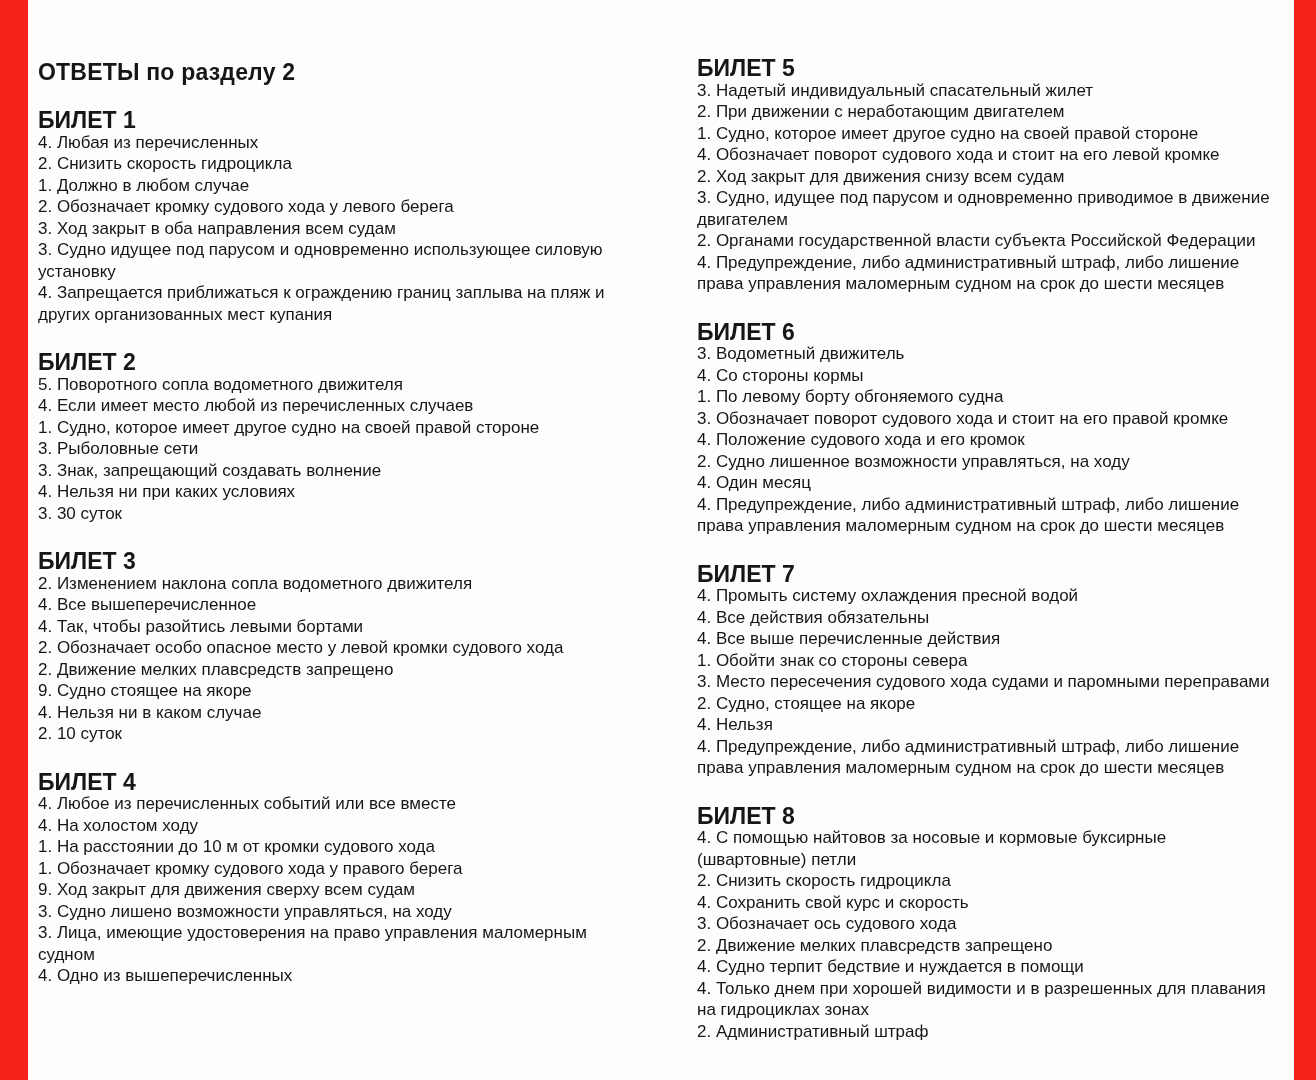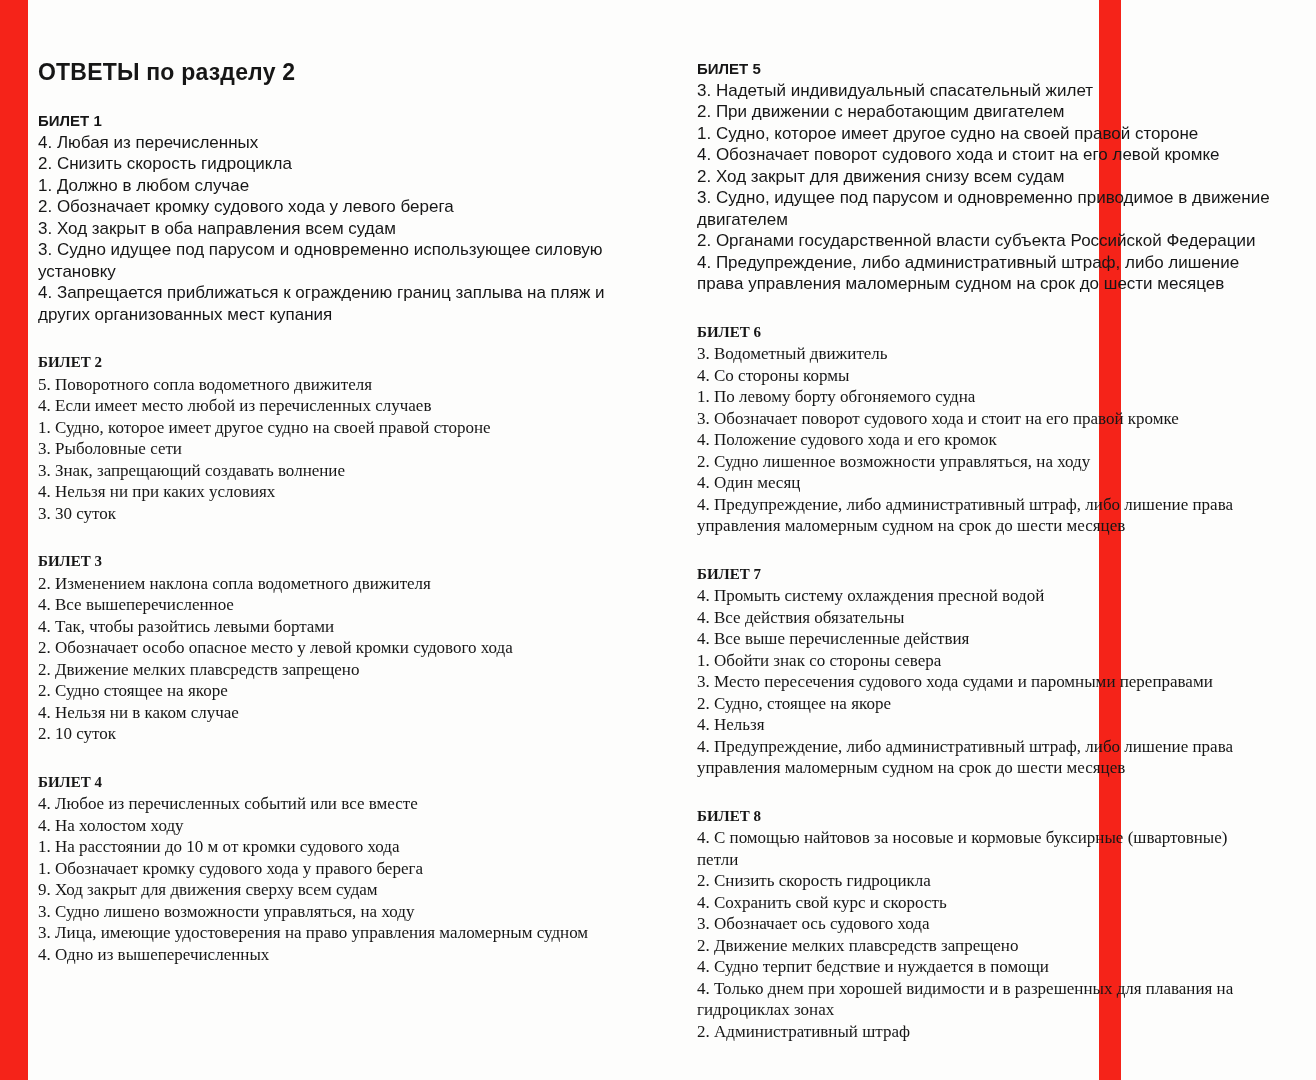--- a/index.html
+++ b/index.html
@@ -6,21 +6,21 @@
   html, body {
     width: 1316px;
     height: 1080px;
     background: #fdfdfc;
     font-family: "Liberation Sans", sans-serif;
     color: #161616;
     overflow: hidden;
   }
   .page {
     position: relative;
-    width: 1121px;
+    width: 1316px;
     height: 1080px;
     background: #fdfdfc;
     padding-left: 10px;
   }
   .edge-strip {
     position: absolute;
     top: 0;
     height: 1080px;
   }
   .edge-strip.left  { left: 0;  width: 28px; }
@@ -31,23 +31,23 @@
   }
   .column.left  { left: 38px;  width: 608px; }
   .column.right { left: 697px; width: 575px; }
   .page-title {
     font-size: 23px;
     font-weight: 700;
     line-height: 28px;
     margin-bottom: 24px;
     letter-spacing: 0.2px;
   }
-  .ticket + .ticket { margin-top: 27px; font-family: Liberation Serif, serif; }
+  .ticket + .ticket { margin-top: 27px; }
   .ticket-heading {
-    font-size: 15px;
+    font-size: 23px;
     font-weight: 700;
     line-height: 21.5px;
   }
   .answer-line {
     font-size: 17px;
     font-weight: 400;
     line-height: 21.5px;
   }
 </style>
 </head>
@@ -81,21 +81,21 @@
         <div class="answer-line">4. Нельзя ни при каких условиях</div>
         <div class="answer-line">3. 30 суток</div>
       </div>
       <div class="ticket">
         <div class="ticket-heading">БИЛЕТ 3</div>
         <div class="answer-line">2. Изменением наклона сопла водометного движителя</div>
         <div class="answer-line">4. Все вышеперечисленное</div>
         <div class="answer-line">4. Так, чтобы разойтись левыми бортами</div>
         <div class="answer-line">2. Обозначает особо опасное место у левой кромки судового хода</div>
         <div class="answer-line">2. Движение мелких плавсредств запрещено</div>
-        <div class="answer-line">2. Судно стоящее на якоре</div>
+        <div class="answer-line">9. Судно стоящее на якоре</div>
         <div class="answer-line">4. Нельзя ни в каком случае</div>
         <div class="answer-line">2. 10 суток</div>
       </div>
       <div class="ticket">
         <div class="ticket-heading">БИЛЕТ 4</div>
         <div class="answer-line">4. Любое из перечисленных событий или все вместе</div>
         <div class="answer-line">4. На холостом ходу</div>
         <div class="answer-line">1. На расстоянии до 10 м от кромки судового хода</div>
         <div class="answer-line">1. Обозначает кромку судового хода у правого берега</div>
         <div class="answer-line">9. Ход закрыт для движения сверху всем судам</div>

